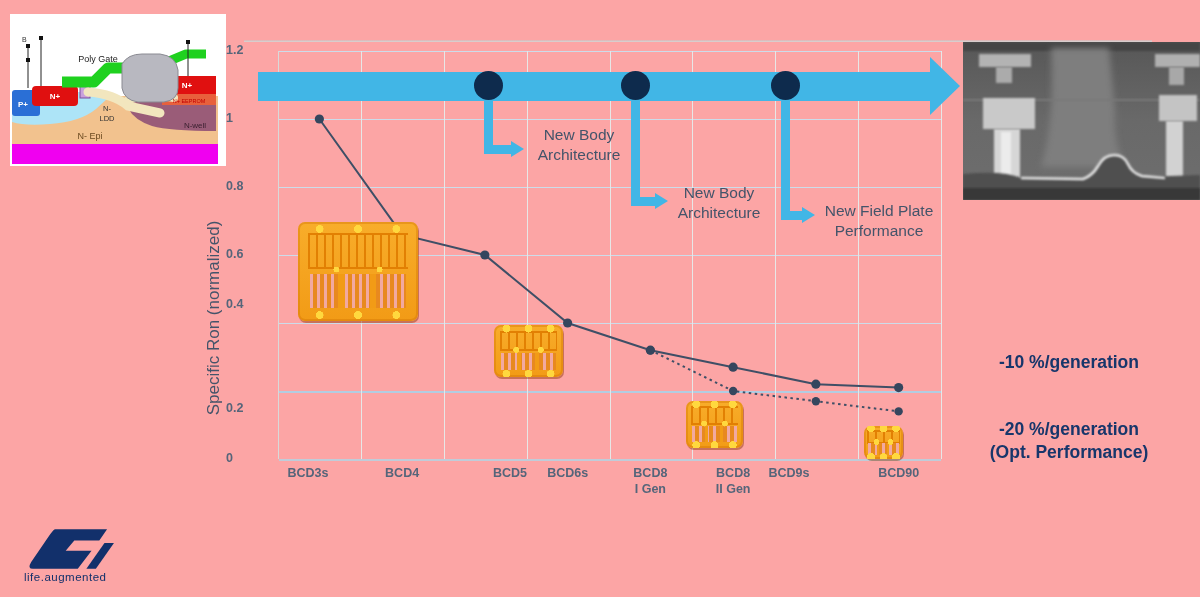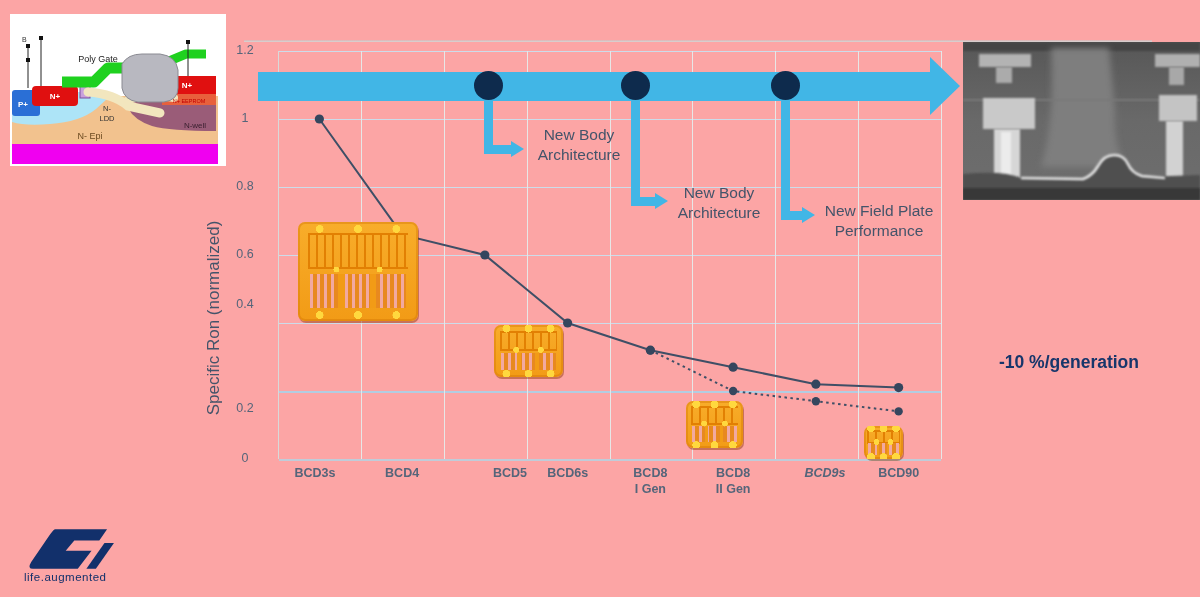--- a/index.html
+++ b/index.html
@@ -9,22 +9,22 @@
 
   
   .top-line{position:absolute;left:244px;top:40px;width:908px;height:2px;
             background:linear-gradient(180deg,#dfb3b3,#d6d6d6);}
   #plot{position:absolute;left:278px;top:51px;width:662px;height:408px;
         border-left:1px solid #d9d9d9;z-index:1;}
   .hgrid{position:absolute;left:0;width:662px;height:1px;background:#ccdcEA;background:#ccdcea;}
   .hgrid.major{height:2px;background:#b2cde2;}
   .hgrid.zero{height:2px;background:#bfccd9;}
   .vgrid{position:absolute;top:0;height:408px;width:1px;background:#e7e7e7;}
-  .ylab{position:absolute;left:226px;width:38px;text-align:center;font-size:12.5px;
-        font-weight:normal;color:#55657a;z-index:2;}
+  .ylab{position:absolute;left:226px;width:38px;text-align:left;font-size:12.5px;
+        font-weight:bold;color:#55657a;z-index:2;}
   .xlab{position:absolute;top:466px;width:84px;text-align:center;font-size:12.5px;
         font-weight:bold;color:#55657a;white-space:pre-line;line-height:1.25;z-index:2;}
   .ytitle{position:absolute;left:94px;top:308px;width:240px;text-align:center;
           transform:rotate(-90deg);font-size:17px;color:#44546a;z-index:2;}
   #series-svg{position:absolute;left:278px;top:51px;z-index:2;}
 
   
   .arrow-band{position:absolute;left:258px;top:72px;width:672px;height:29px;
               background:#41b6e6;z-index:4;}
   .arrow-head{position:absolute;left:930px;top:57px;width:0;height:0;z-index:4;
@@ -216,37 +216,41 @@
   <div class="anno" style="left:524px;top:125px;width:110px">New Body
 Architecture</div>
   <div class="anno" style="left:663px;top:183px;width:112px">New Body
 Architecture</div>
   <div class="anno" style="left:808px;top:201px;width:142px">New Field Plate
 Performance</div>
 
   <div class="note" style="top:351px">
     <div>-10 %/generation</div>
   </div>
+  <div class="note" style="top:418px">
+    <div>-20 %/generation</div>
+    <div>(Opt. Performance)</div>
+  </div>
 
   <svg class="abs" style="left:24px;top:524px;z-index:2" width="92" height="50" viewBox="0 0 106 58">
     <path d="M36,6 L96,6 L87,19 L58,19 L48,31 L78,31 L62,52 L10,52 Q3,52 8,44 L30,12 Q34,6 36,6 Z" fill="#12306b"></path>
     <path d="M72,52 L93,22 L104,22 L83,52 Z" fill="#12306b"></path>
   </svg>
   <div class="tagline">life.augmented</div>
 
 <div class="ylab" style="top: 43px;">1.2</div>
     <div class="ylab" style="top: 111px;">1</div>
     <div class="ylab" style="top: 179px;">0.8</div>
     <div class="ylab" style="top: 247px;">0.6</div>
     <div class="ylab" style="top: 297px;">0.4</div>
     <div class="ylab" style="top: 383px; margin-top: 18px;">0.2</div>
     <div class="ylab" style="top: 451px;">0</div>
-    <div class="xlab" style="left: 273px;">BCD3s</div>
+    <div class="xlab" style="left: 266px;">BCD3s</div>
     <div class="xlab" style="left: 360.125px;">BCD4</div>
     <div class="xlab" style="left: 468px;">BCD5</div>
     <div class="xlab" style="left: 525.625px;">BCD6s</div>
     <div class="xlab" style="left: 608.375px;">BCD8
 I Gen</div>
     <div class="xlab" style="left: 691.125px;">BCD8
 II Gen</div>
-    <div class="xlab" style="left: 783px; font-style: italic;">BCD9s</div>
+    <div class="xlab" style="left: 747px;">BCD9s</div>
     <div class="xlab" style="left: 856.625px;">BCD90</div>
   </div>
 
 </body></html>

